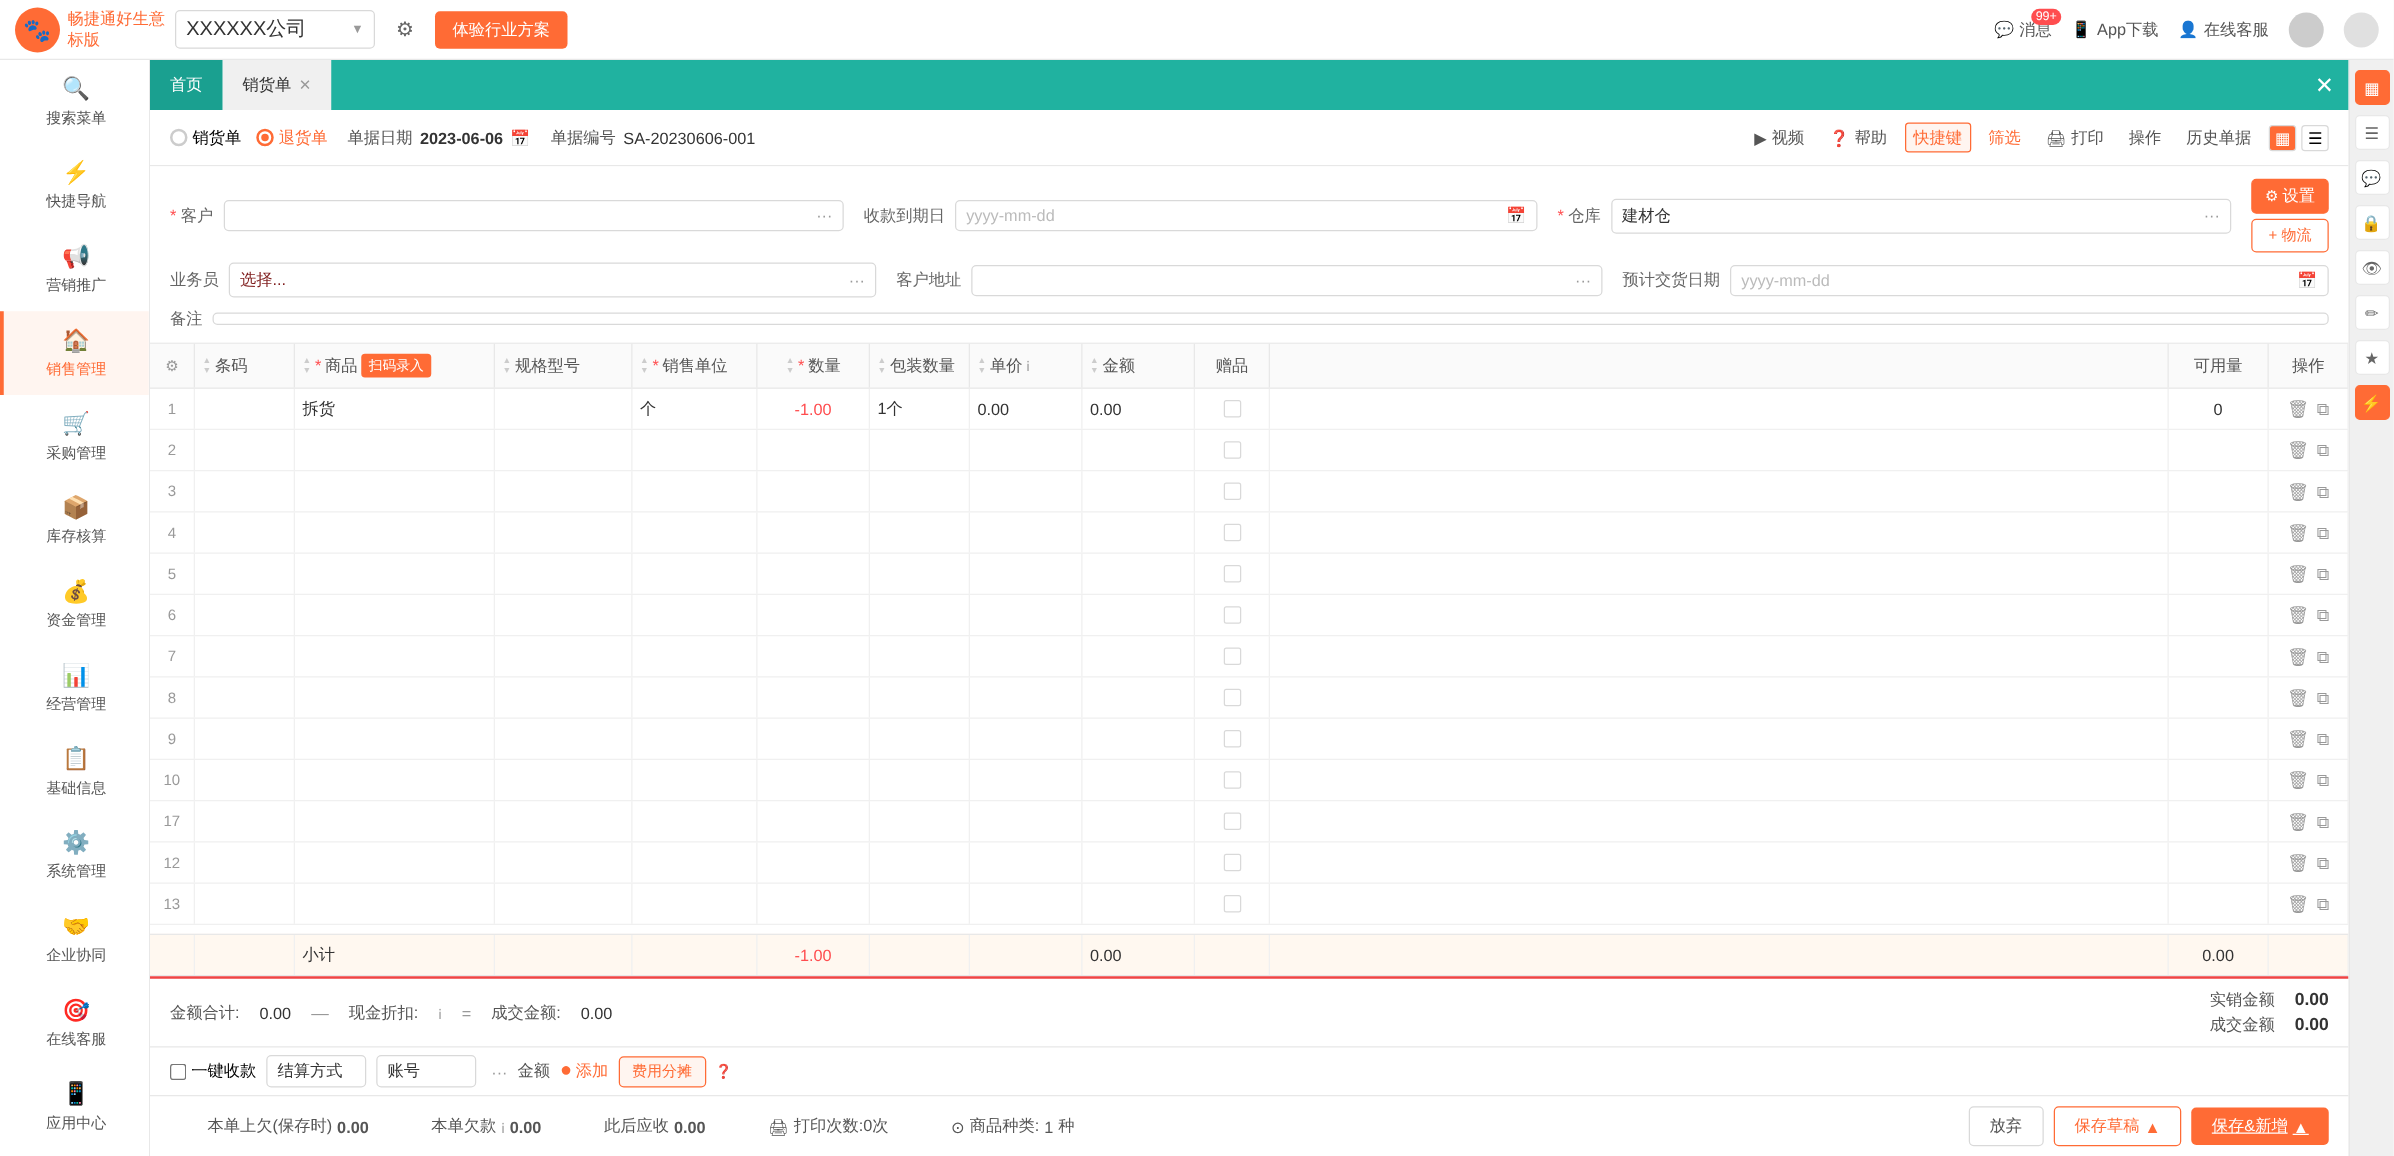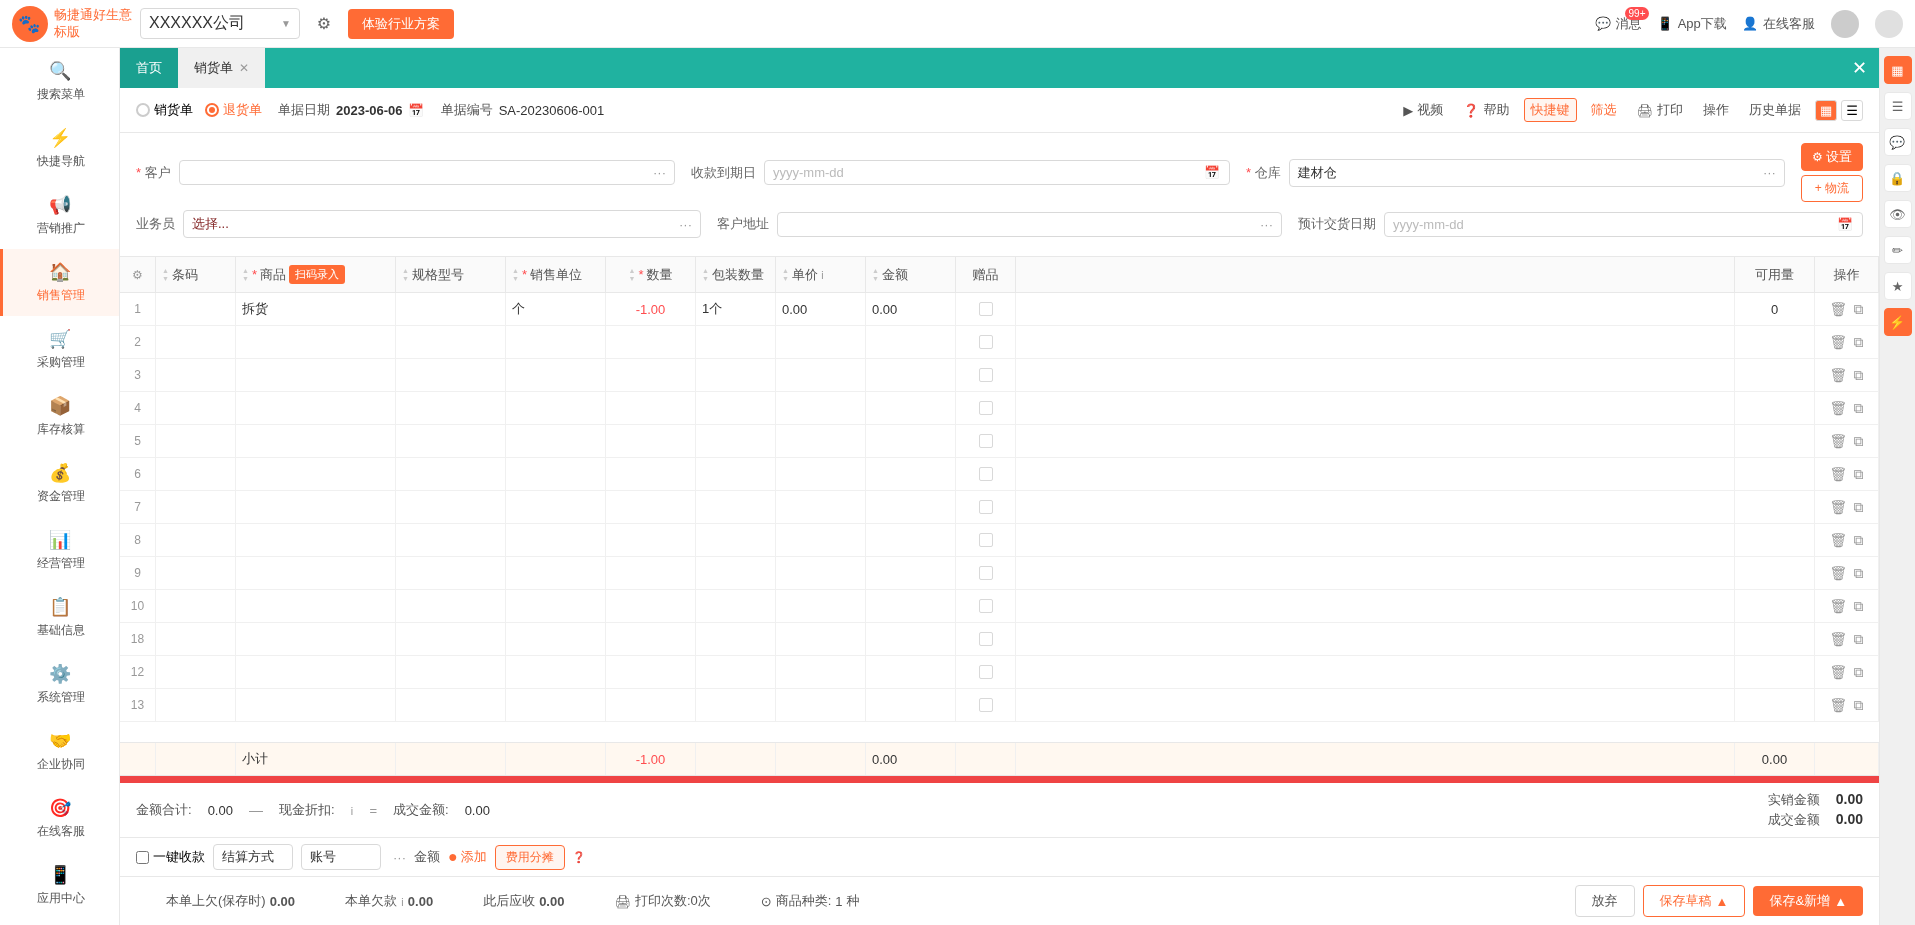--- a/index.html
+++ b/index.html
@@ -88,42 +88,42 @@
     .td-extra { flex: 1; min-width: 200px; }
     .td-avail { width: 80px; flex-shrink: 0; justify-content: center; }
     .td-ops { width: 64px; flex-shrink: 0; justify-content: center; gap: 6px; }
     .checkbox-cell { width: 14px; height: 14px; border: 1px solid #d9d9d9; background: white; border-radius: 2px; }
     .icon-btn { cursor: pointer; color: #999; font-size: 14px; }
 
     
     .subtotal-row { display: flex; background: #fff8f0; border-top: 1px solid #e8e8e8; border-bottom: 1px solid #e8e8e8; }
 
     
-    .bottom-summary { background: #fff; padding: 8px 16px; border-top: 7px solid #ef4444; flex-shrink: 0; text-align: center; }
+    .bottom-summary { background: #fff; padding: 8px 16px; border-top: 2px solid #ef4444; flex-shrink: 0; text-align: center; }
     .summary-row { display: flex; align-items: center; gap: 16px; }
     .summary-label { color: #555; font-size: 13px; }
     .summary-value { color: #333; font-size: 13px; }
     .minus-icon { color: #999; font-size: 14px; }
     .equals-icon { color: #999; }
 
     
     .bottom-actions { background: #fff; padding: 6px 16px; border-top: 1px solid #e8e8e8; display: flex; align-items: center; gap: 12px; flex-shrink: 0; }
     .payment-row { display: flex; align-items: center; gap: 8px; flex: 1; }
     .checkbox-label { display: flex; align-items: center; gap: 4px; cursor: pointer; }
     .payment-select { border: 1px solid #d9d9d9; border-radius: 4px; padding: 3px 8px; color: #333; background: white; min-width: 80px; }
     .fee-tag { background: #fff5f0; border: 1px solid #ff6b35; color: #ff6b35; border-radius: 4px; padding: 3px 10px; cursor: pointer; font-size: 12px; }
     .add-btn { display: flex; align-items: center; gap: 3px; color: #ff6b35; cursor: pointer; font-size: 12px; }
 
     
     .footer-bar { background: #fff; padding: 8px 16px; border-top: 1px solid #e8e8e8; display: flex; align-items: center; flex-shrink: 0; }
     .footer-stats { display: flex; align-items: center; gap: 20px; flex: 1; }
     .footer-stat { display: flex; align-items: center; gap: 4px; color: #555; font-size: 12px; margin-left: 30px; }
     .footer-actions { display: flex; align-items: center; gap: 8px; margin-left: auto; }
     .footer-btn-outline { border: 1px solid #d9d9d9; background: white; color: #555; border-radius: 4px; padding: 6px 16px; cursor: pointer; font-size: 13px; }
-    .footer-btn-primary { background: #ff6b35; color: white; border: none; border-radius: 4px; padding: 6px 16px; cursor: pointer; font-size: 13px; display: flex; align-items: center; gap: 4px; }
+    .footer-btn-primary { background: #ff6b35; color: white; border: none; border-radius: 4px; padding: 6px 16px; cursor: pointer; font-size: 13px; display: flex; align-items: center; gap: 4px; text-decoration: underline; }
     .footer-btn-save { border: 1px solid #ff6b35; color: #ff6b35; background: white; border-radius: 4px; padding: 6px 16px; cursor: pointer; font-size: 13px; display: flex; align-items: center; gap: 4px; }
 
     
     .right-panel { width: 36px; background: #f0f0f0; display: flex; flex-direction: column; align-items: center; padding: 8px 0; gap: 8px; border-left: 1px solid #e8e8e8; flex-shrink: 0; }
     .right-panel-btn { width: 28px; height: 28px; background: white; border-radius: 4px; display: flex; align-items: center; justify-content: center; cursor: pointer; color: #666; font-size: 13px; border: 1px solid #e8e8e8; }
     .right-panel-btn.active { background: #ff6b35; color: white; border-color: #ff6b35; }
 
     
     .info-icon { color: #999; font-size: 11px; cursor: pointer; }
 
@@ -342,20 +342,26 @@
             </div>
           </div>
           <div class="form-group" style="flex:1.5;">
             <span class="form-group-label">预计交货日期</span>
             <div class="form-input" style="flex:1; min-width:160px;">
               <span style="color:#bbb;">yyyy-mm-dd</span>
               <span class="calendar-icon">📅</span>
             </div>
           </div>
         </div>
+        <div class="form-row" style="margin-bottom:0;">
+          <div class="form-group">
+            <span class="form-group-label">备注</span>
+            <div class="form-input" style="flex:1; min-width:400px;"></div>
+          </div>
+        </div>
       </div>
 
       <div class="table-section">
 
         <div class="table-header-row">
           <div class="th td-num">⚙</div>
           <div class="th td-barcode">
             <span class="sort-arrows">
                 <span>▲</span>
                 <span>▼</span>
@@ -639,21 +645,21 @@
                 <div class="checkbox-cell"></div>
               </div>
               <div class="td td-extra"></div>
               <div class="td td-avail"></div>
               <div class="td td-ops">
                 <span class="icon-btn">🗑</span>
                 <span class="icon-btn">⧉</span>
               </div>
             </div>
           <div class="table-row">
-              <div class="td td-num">18</div>
+              <div class="td td-num">17</div>
               <div class="td td-barcode"></div>
               <div class="td td-product"></div>
               <div class="td td-spec"></div>
               <div class="td td-unit"></div>
               <div class="td td-qty"></div>
               <div class="td td-pkg"></div>
               <div class="td td-price"></div>
               <div class="td td-amount"></div>
               <div class="td td-gift">
                 <div class="checkbox-cell"></div>

